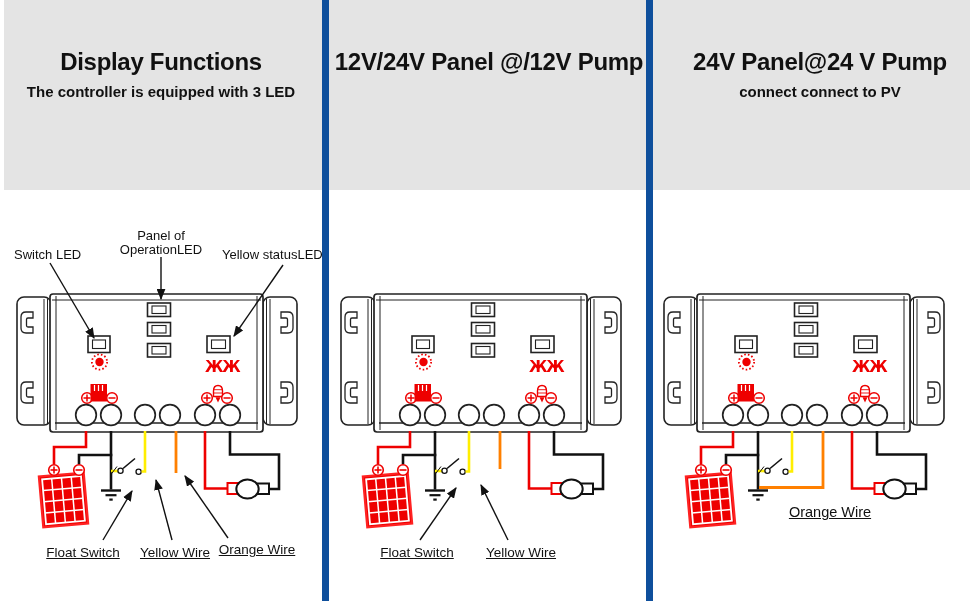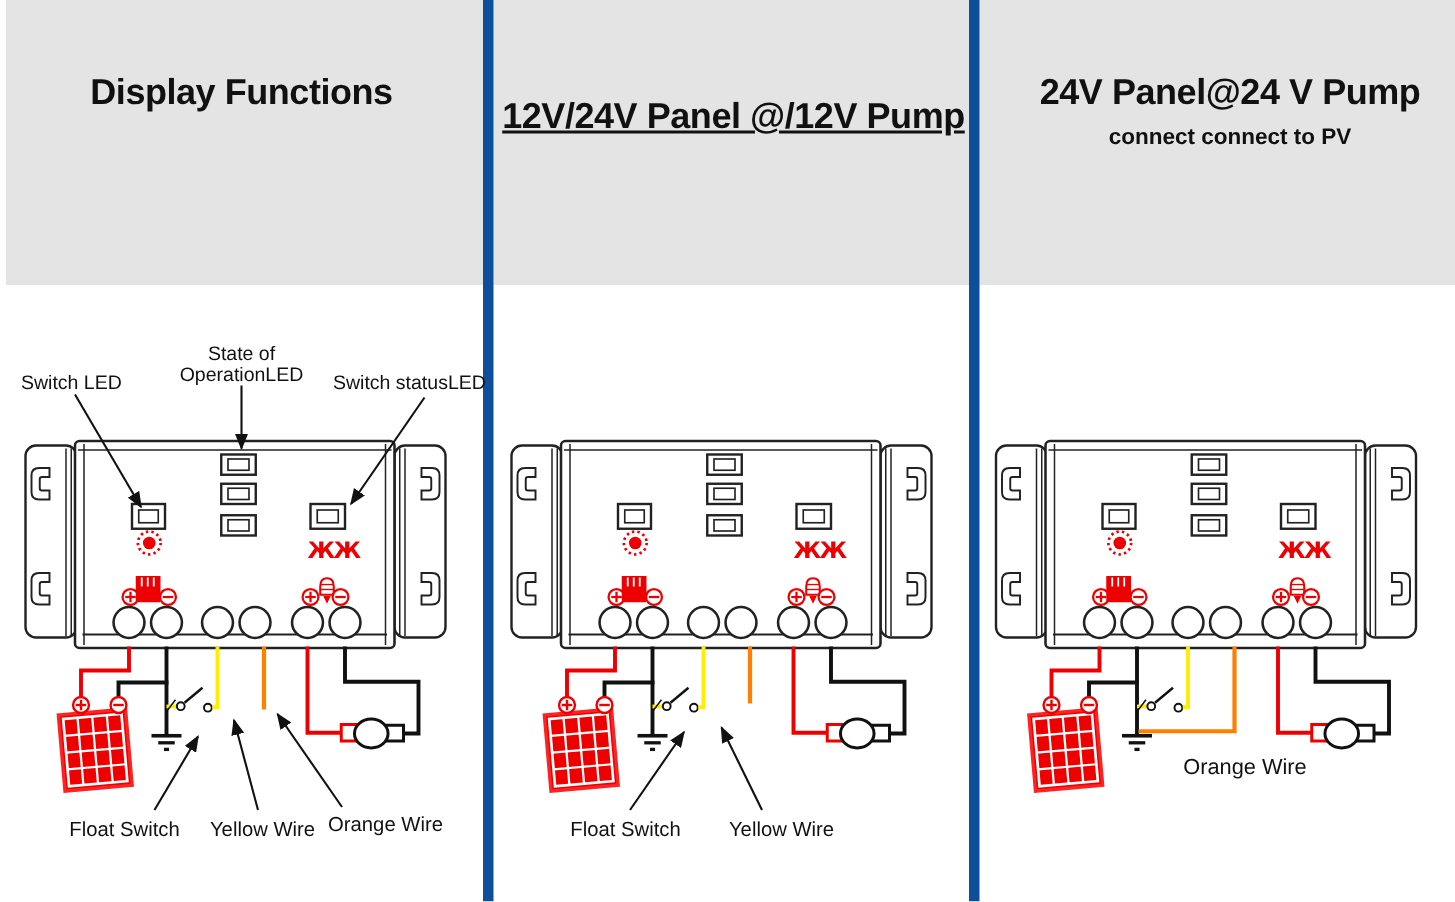--- a/index.html
+++ b/index.html
@@ -7,36 +7,37 @@
     width:970px;height:601px;position:relative;background:#ffffff;
     font-family:"Liberation Sans",sans-serif;color:#111;overflow:hidden;
   }
   .gray-band{position:absolute;top:0;height:190px;background:#e4e4e4;}
   .divider{position:absolute;top:0;height:601px;width:7px;background:#0e4f9c;}
   .hdr{position:absolute;text-align:center;}
   .hdr .title{font-weight:bold;font-size:24px;white-space:nowrap;letter-spacing:-0.3px;}
   .hdr .subtitle{font-weight:bold;font-size:15px;margin-top:7px;white-space:nowrap;}
   .lbl{position:absolute;font-size:13px;white-space:nowrap;}
   .lbl.c{text-align:center;width:110px;}
-  .lbl.b{font-size:13.5px;}
+  .lbl.b{font-size:13.5px;text-decoration:underline;}
   svg.overlay{position:absolute;left:0;top:0;}
 </style>
 </head>
 <body>
 
 <div class="gray-band" style="left:4px;width:318px;"></div>
 <div class="gray-band" style="left:329px;width:317px;"></div>
 <div class="gray-band" style="left:653px;width:317px;"></div>
 <div class="divider" style="left:322px;"></div>
 <div class="divider" style="left:646px;"></div>
 
 <div class="hdr" style="left:0;top:48px;width:322px;">
   <div class="title">Display Functions</div>
-</div>
-<div class="hdr" style="left:329px;top:64px;width:320px;text-decoration:underline;">
+  <div class="subtitle">The controller is equipped with 3 LED</div>
+</div>
+<div class="hdr" style="left:329px;top:48px;width:320px;">
   <div class="title">12V/24V Panel @/12V Pump</div>
 </div>
 <div class="hdr" style="left:653px;top:48px;width:334px;">
   <div class="title">24V Panel@24 V Pump</div>
   <div class="subtitle">connect connect to PV</div>
 </div>
 
 <svg class="overlay" width="970" height="601" viewBox="0 0 970 601">
   <defs>
     <marker id="ah" viewBox="0 0 10 8" refX="9" refY="4" markerWidth="11" markerHeight="9" orient="auto" markerUnits="userSpaceOnUse">
@@ -195,24 +196,24 @@
     <line x1="172" y1="540" x2="156" y2="480" marker-end="url(#ah)"></line>
     <line x1="228" y1="538" x2="185" y2="476" marker-end="url(#ah)"></line>
 
     <line x1="420" y1="540" x2="456" y2="488" marker-end="url(#ah)"></line>
     <line x1="508" y1="540" x2="481" y2="485" marker-end="url(#ah)"></line>
   </g>
 </svg>
 
 <div class="lbl" style="left:14px;top:247px;">Switch LED</div>
 <div class="lbl c" style="left:106px;top:229px;line-height:1.05;">
-  <div>State of</div>
+  <div>Panel of</div>
   <div>OperationLED</div>
 </div>
-<div class="lbl" style="left:222px;top:247px;">Switch statusLED</div>
+<div class="lbl" style="left:222px;top:247px;">Yellow statusLED</div>
 <div class="lbl c b" style="left:28px;top:545px;">Float Switch</div>
 <div class="lbl c b" style="left:120px;top:545px;">Yellow Wire</div>
 <div class="lbl c b" style="left:202px;top:542px;">Orange Wire</div>
 
 <div class="lbl c b" style="left:362px;top:545px;">Float Switch</div>
 <div class="lbl c b" style="left:466px;top:545px;">Yellow Wire</div>
 
 <div class="lbl c b" style="left:775px;top:504px;font-size:14.5px;">Orange Wire</div>
 
 </body></html>

